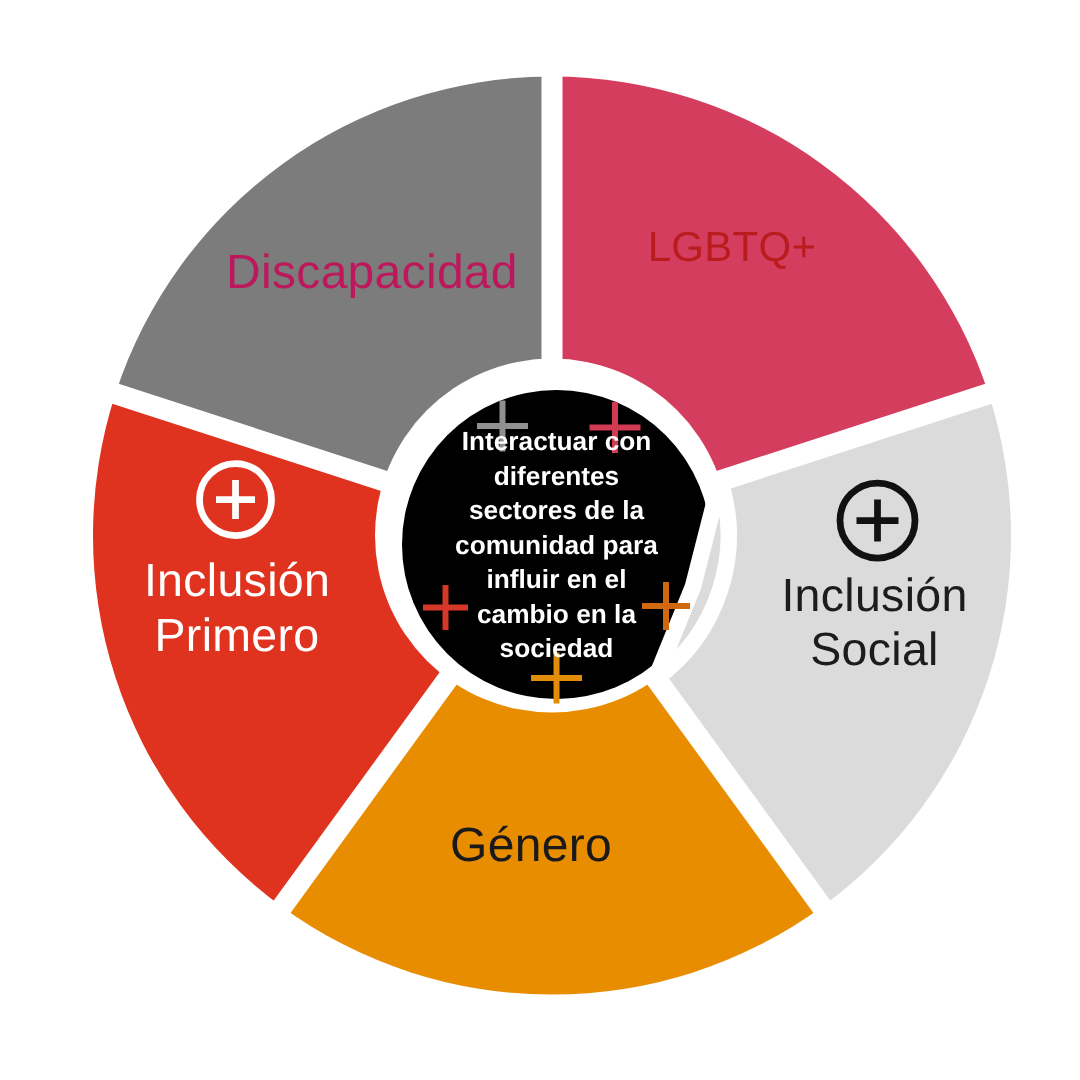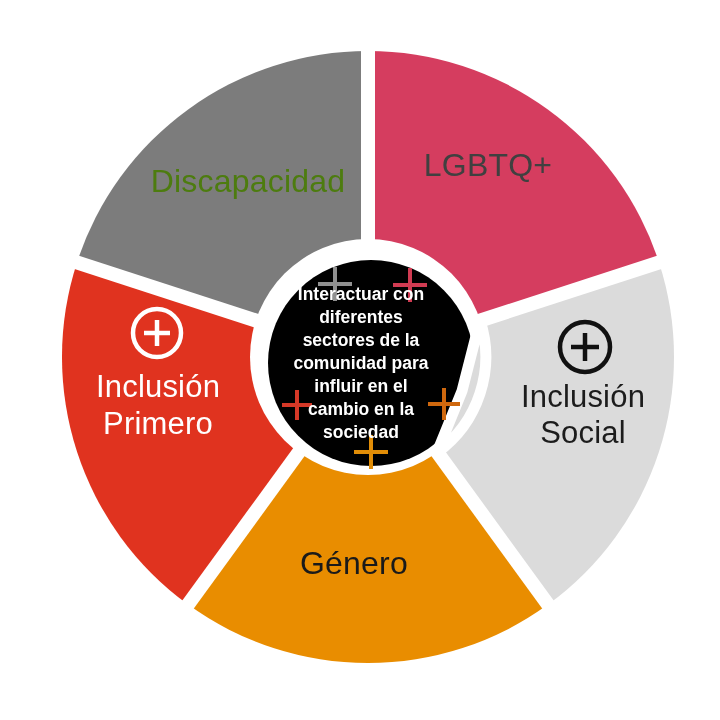--- a/index.html
+++ b/index.html
@@ -11,28 +11,28 @@
     overflow:hidden;
   }
   .stage svg{position:absolute;left:0;top:0;}
   .label{
     position:absolute;
     text-align:center;
     white-space:pre-line;
     font-weight:400;
     letter-spacing:0.2px;
   }
-  .label-discapacidad{left:98px;top:162px;width:300px;font-size:32px;line-height:38px;color:#4d7c0f;}
-  .label-lgbtq{left:388px;top:146px;width:200px;font-size:32px;line-height:38px;color:#404040;}
+  .label-discapacidad{left:98px;top:162px;width:300px;font-size:32px;line-height:38px;color:#be185d;}
+  .label-lgbtq{left:388px;top:146px;width:200px;font-size:28px;line-height:38px;color:#b91c1c;}
   .label-primero{left:38px;top:368px;width:240px;font-size:31px;line-height:37px;color:#ffffff;}
   .label-social{left:463px;top:379px;width:240px;font-size:31px;line-height:36px;color:#1c1c1c;}
   .label-genero{left:254px;top:544px;width:200px;font-size:32px;line-height:38px;color:#1a1a1a;}
   .center-text{
     position:absolute;
-    left:256px;top:283px;width:210px;
+    left:266px;top:283px;width:210px;
     color:#ffffff;
     font-size:17.5px;line-height:23px;
     font-weight:700;
     text-align:center;
     white-space:pre-line;
   }
 </style>
 </head>
 <body>
 

